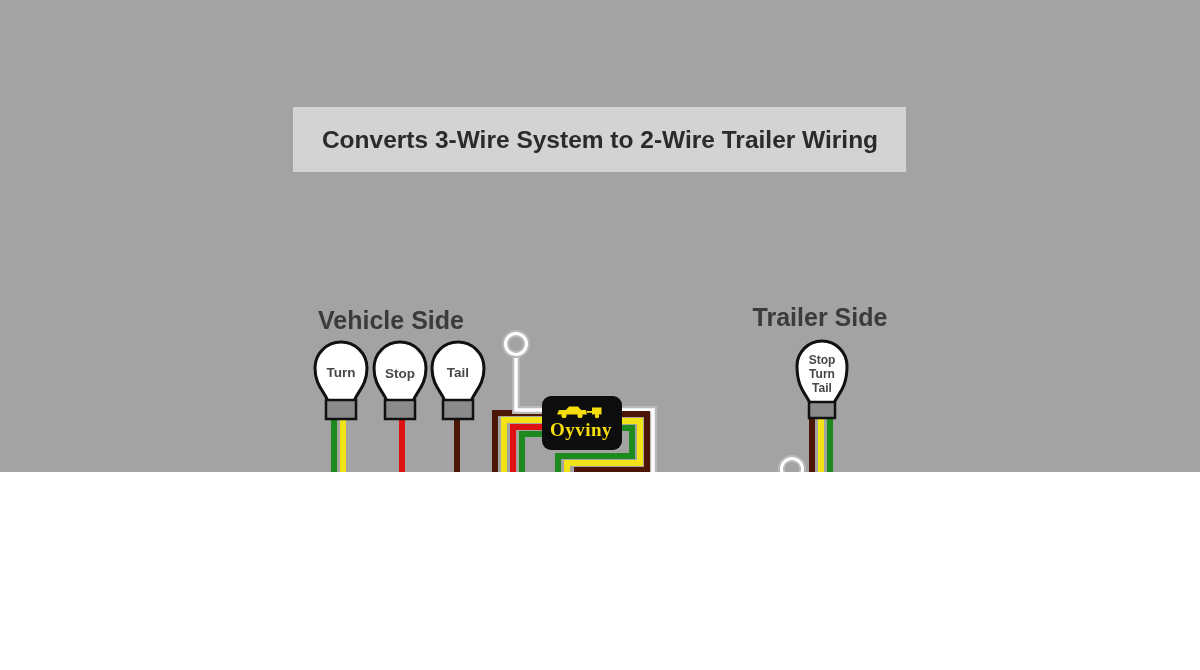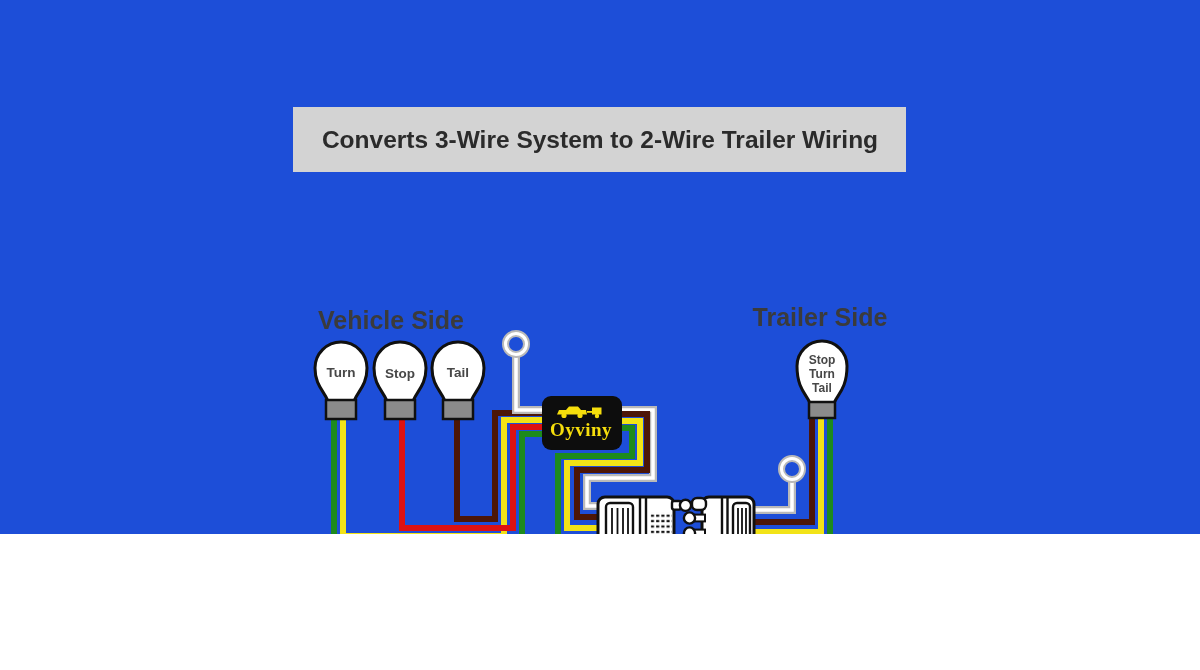--- a/index.html
+++ b/index.html
@@ -1,19 +1,19 @@
 <!DOCTYPE html>
 <html><head>
 <meta charset="utf-8">
 <style>
   html,body{margin:0;padding:0;background:#ffffff;}
   .stage{
     position:relative;
-    width:1200px;height:534px;
-    background:#1d4ed8;
+    width:1200px;height:472px;
+    background:#a3a3a3;
     font-family:"Liberation Sans", sans-serif;
     overflow:hidden;
   }
   svg{position:absolute;left:0;top:0;}
   text{font-family:"Liberation Sans", sans-serif;}
   .banner-text{font-size:24.5px;font-weight:bold;}
   .side-title{font-size:25px;font-weight:bold;}
   .bulb-label{font-size:13.5px;font-weight:bold;}
   .bulb-label-sm{font-size:12px;font-weight:bold;}
   .brand-text{font-family:"Liberation Serif", serif;font-size:19px;font-weight:bold;letter-spacing:0.5px;}

